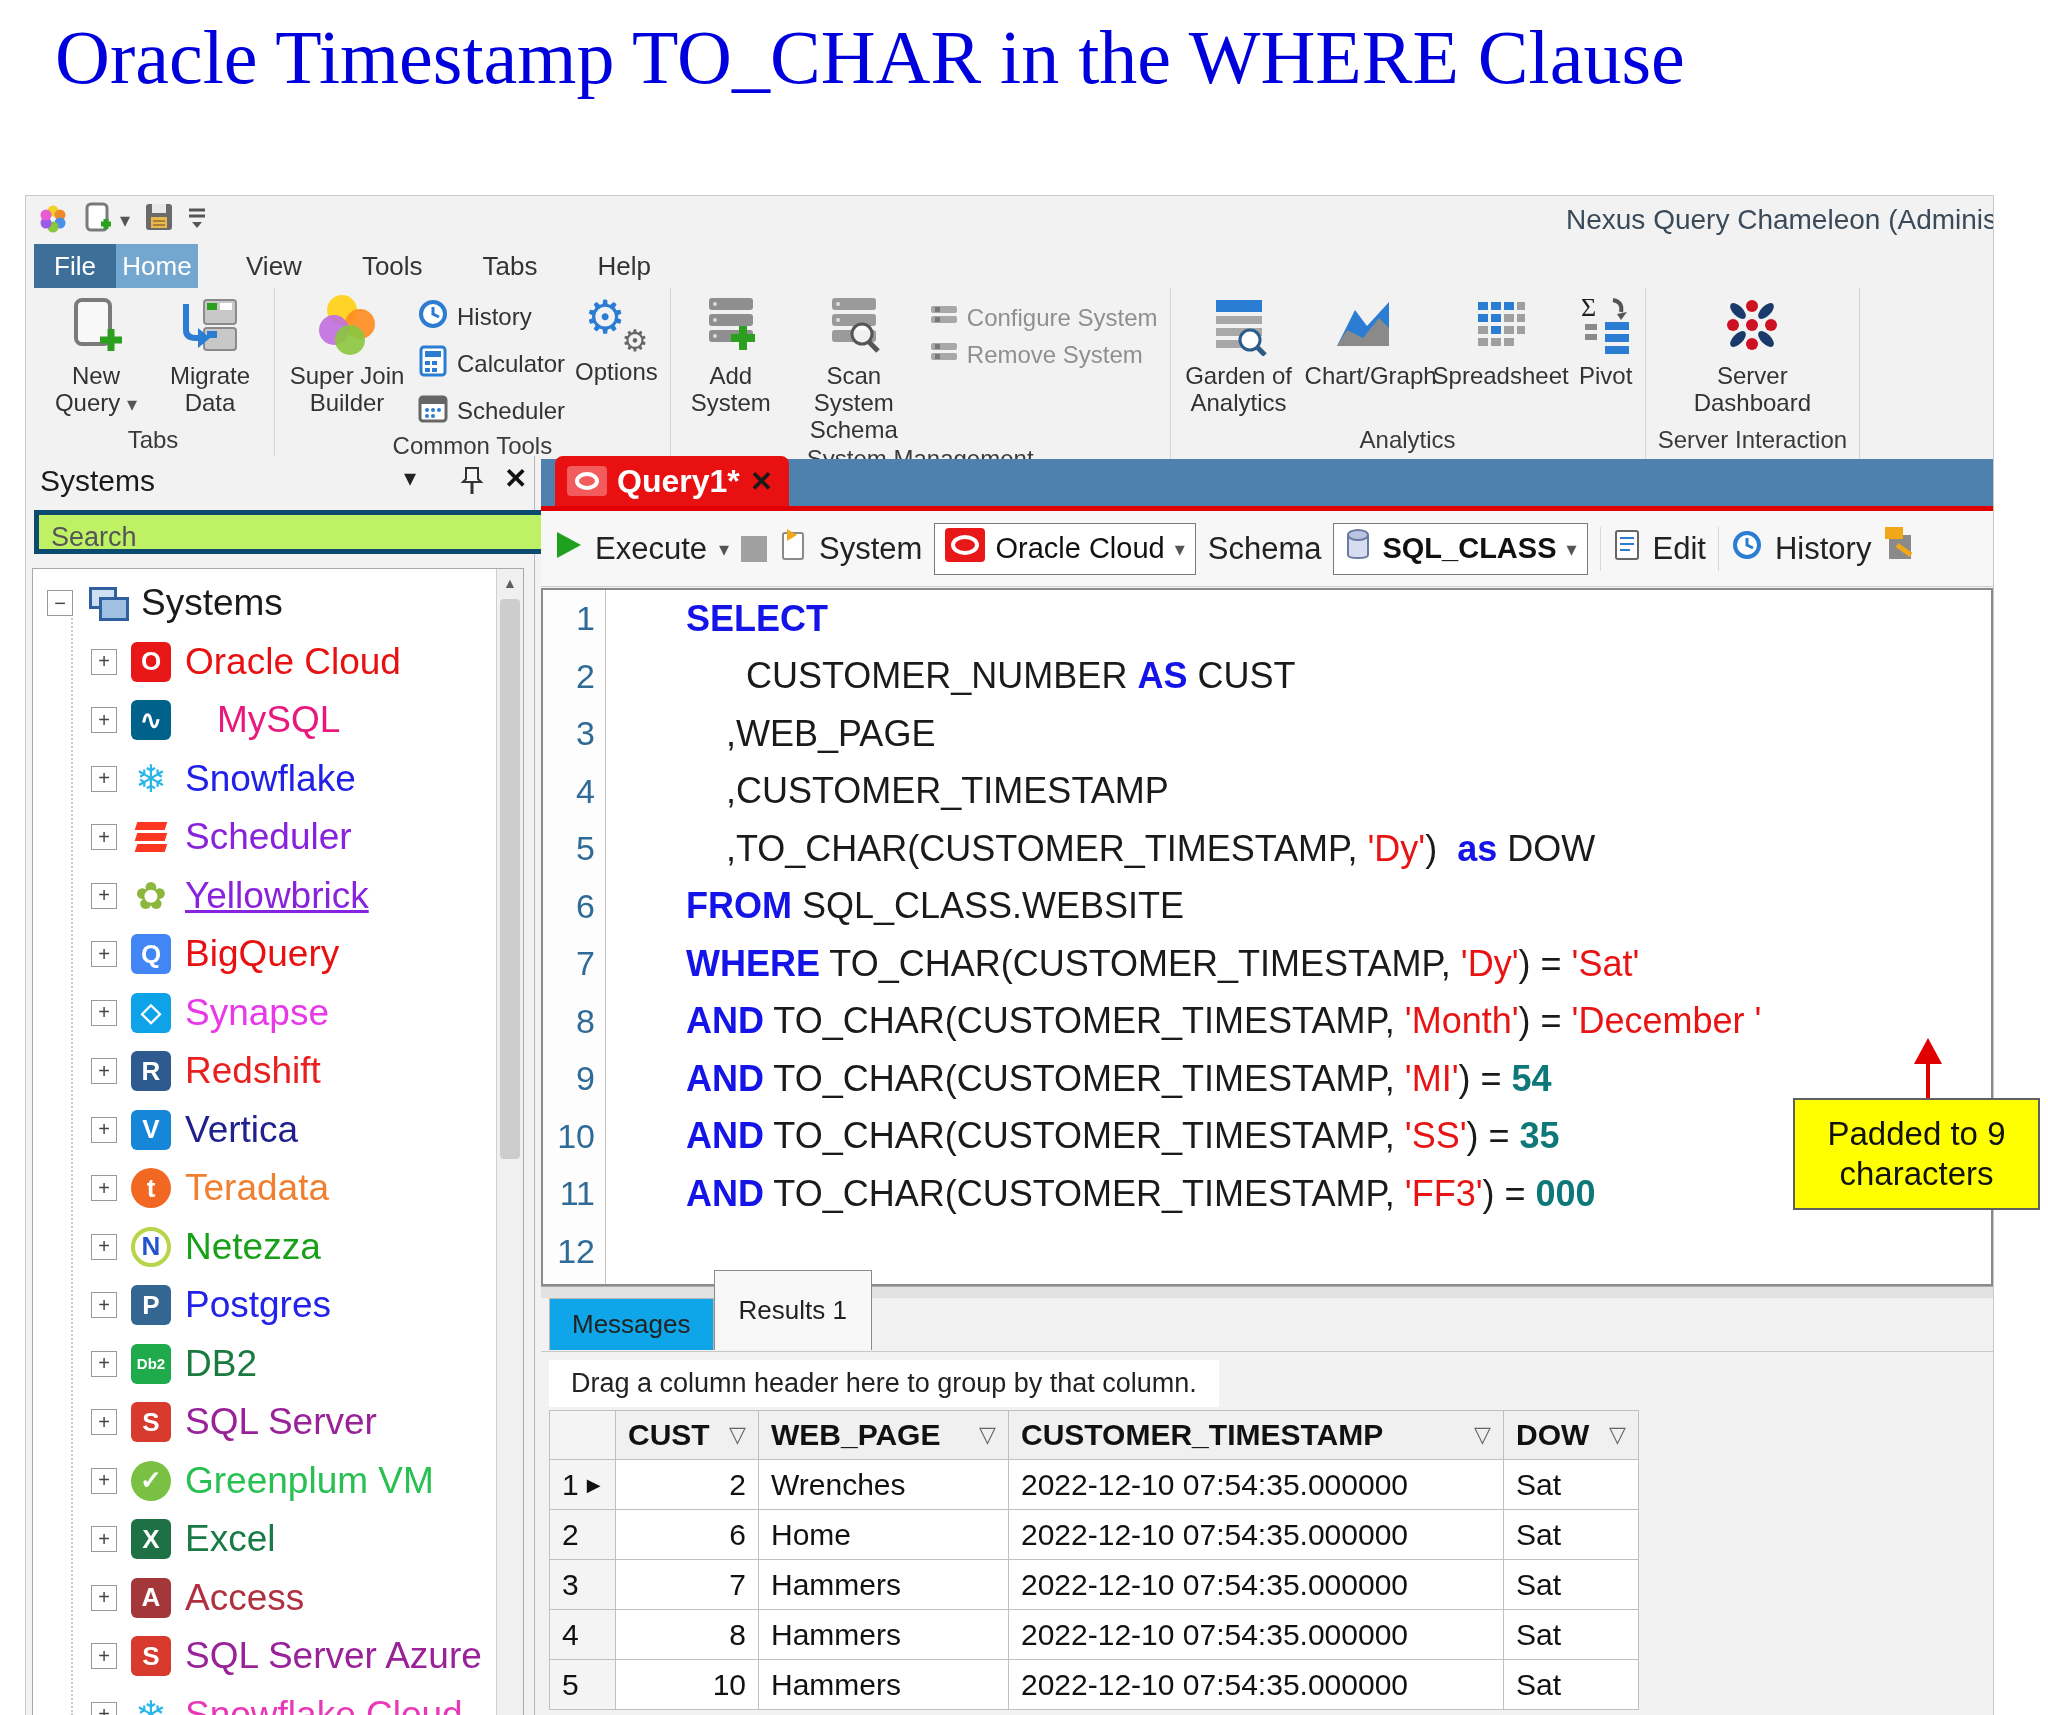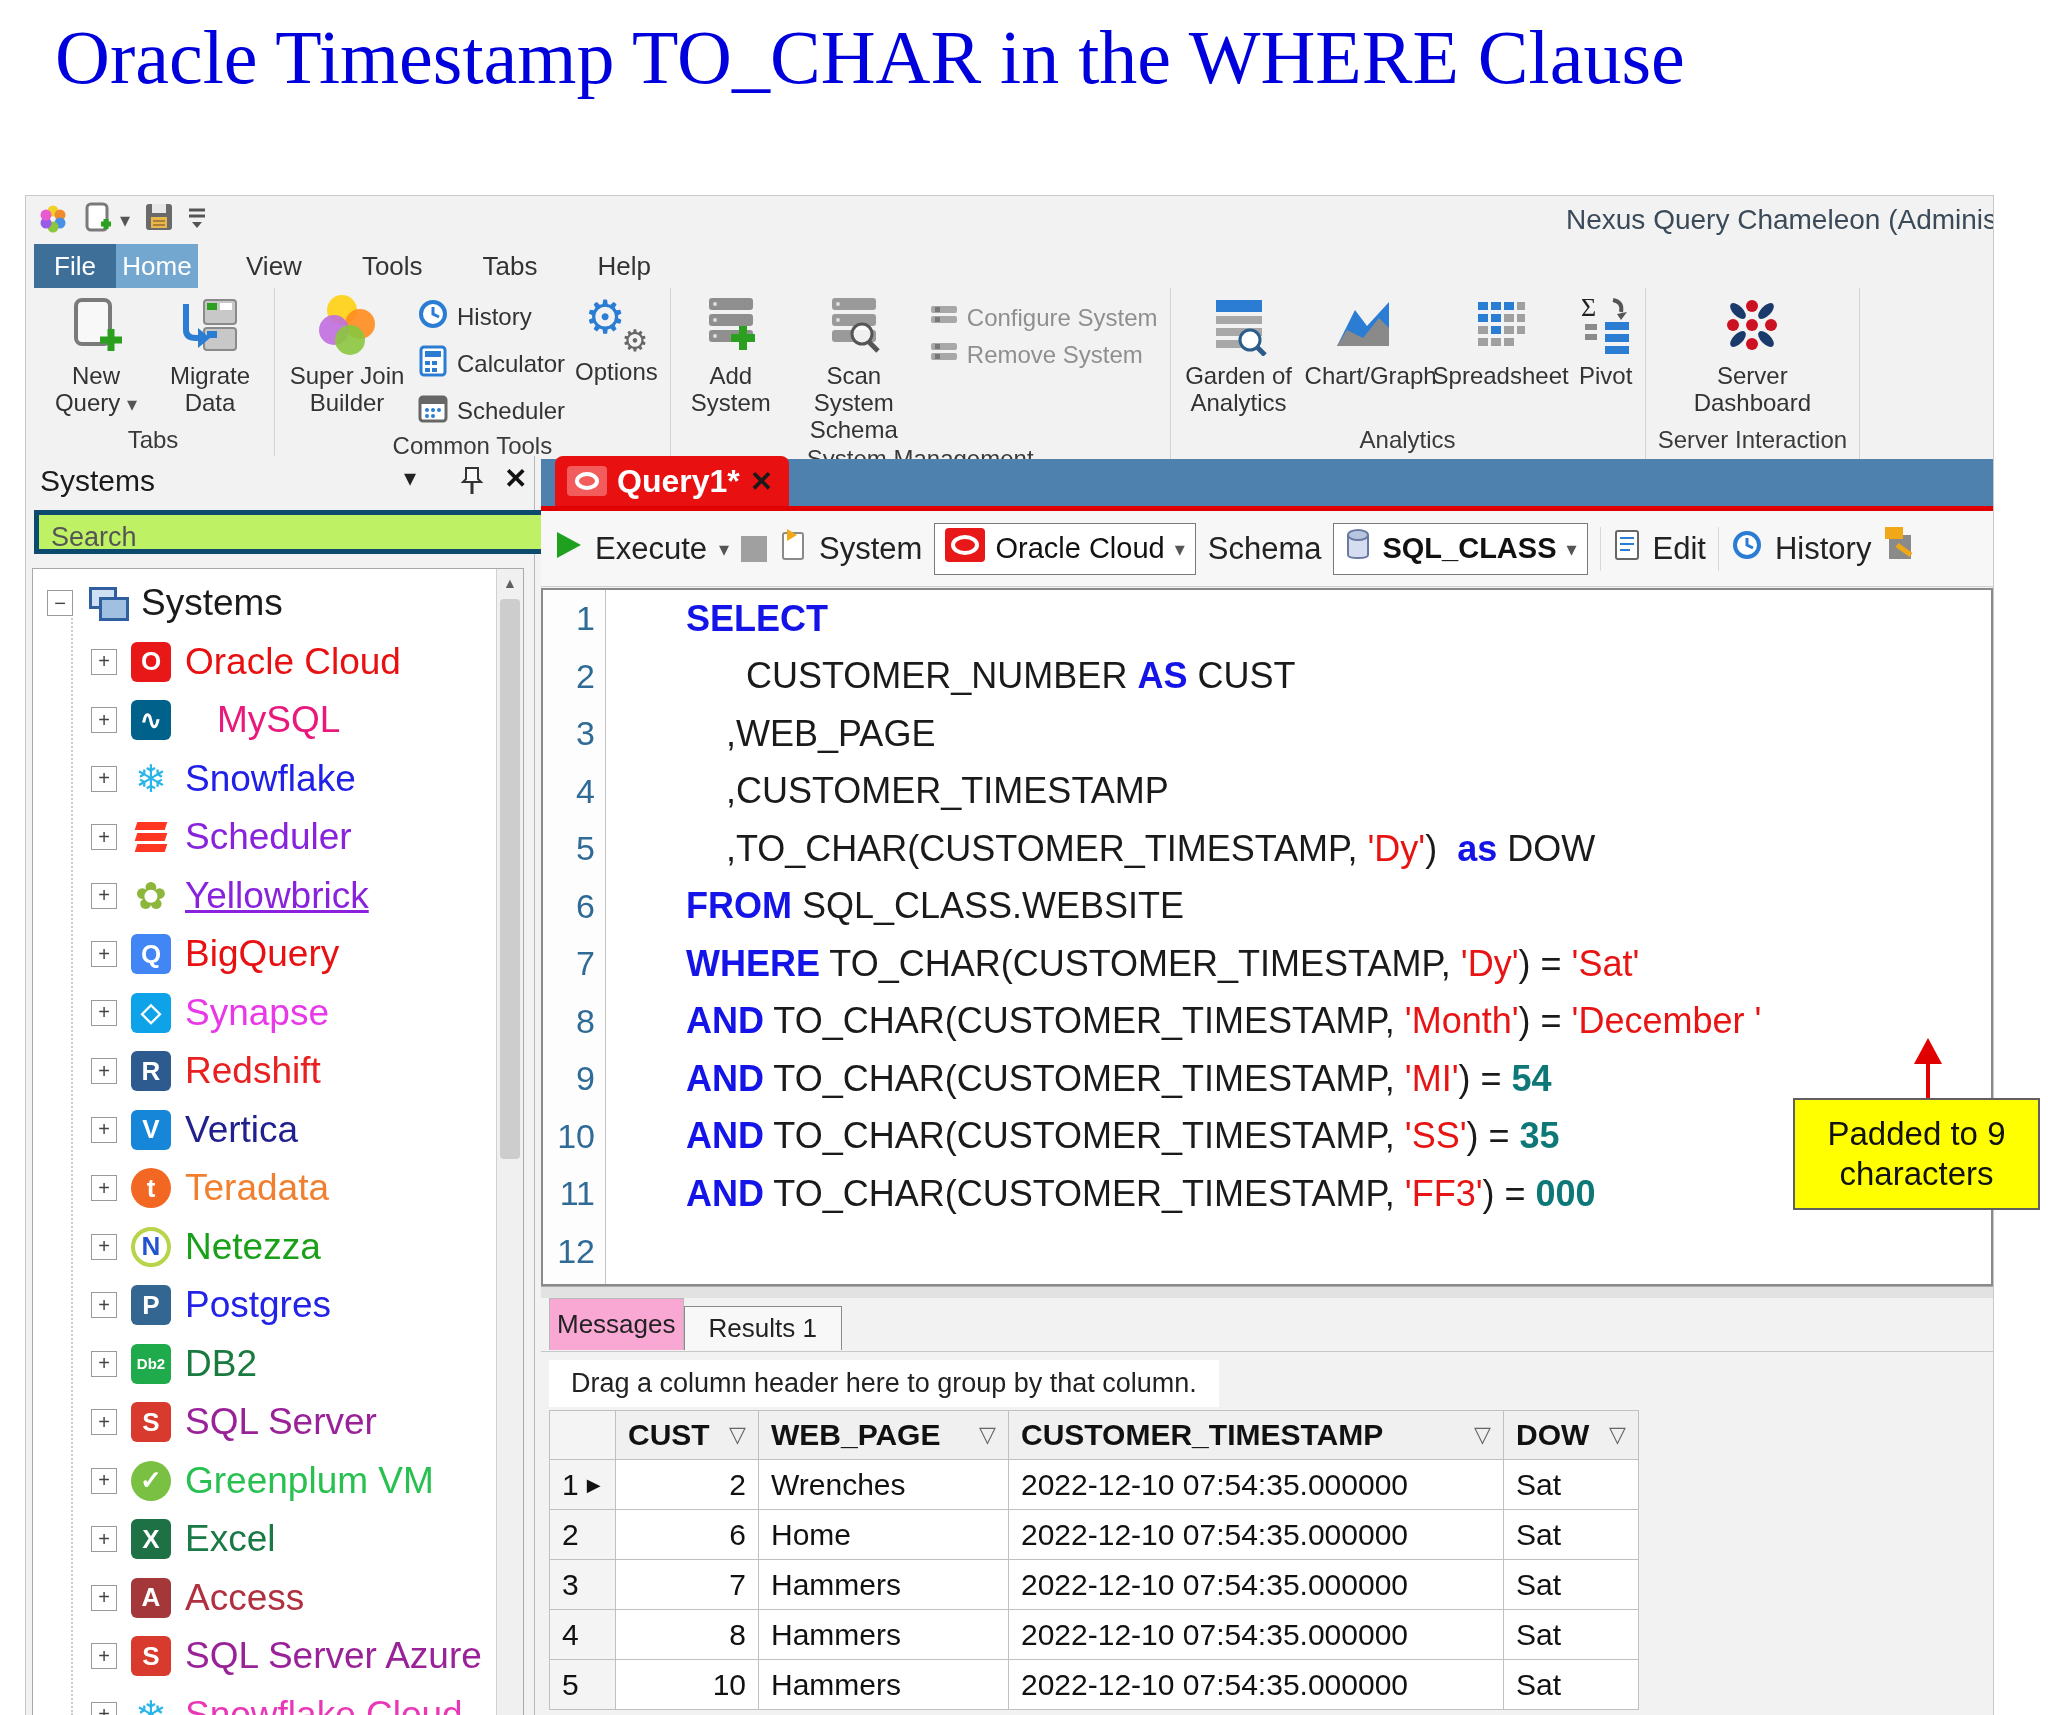--- a/index.html
+++ b/index.html
@@ -109,23 +109,23 @@
   .cl .kw{color:#1414e8;font-weight:bold;}
   .cl .id{color:#1a1a1a;}
   .cl .str{color:#e81414;}
   .cl .num{color:#0e7878;font-weight:bold;}
   
   .splitter{position:absolute;left:0;top:830px;right:0;height:12px;background:#e2e2e2;
             border-top:1px solid #aaa;border-bottom:1px solid #aaa;}
   
   .results{position:absolute;left:0;top:842px;right:0;bottom:0;background:#f2f2f2;}
   .rtabs{position:absolute;left:8px;top:0;height:52px;display:flex;align-items:flex-end;}
-  .rtab{font-size:26px;color:#222;padding:10px 7px;border:1px solid #b8b8b8;border-bottom:none;
-        background:#f9a8d4;}
-  .rtab.active{background:#f8f8f8;border-color:#8a8a8a;padding:6px 24px;}
+  .rtab{font-size:26px;color:#222;padding:10px 22px;border:1px solid #b8b8b8;border-bottom:none;
+        background:#0ea5e9;}
+  .rtab.active{background:#f8f8f8;border-color:#8a8a8a;padding:24px 24px;}
   .groupby{position:absolute;left:0;top:53px;right:0;height:56px;border-top:1px solid #c8c8c8;}
   .gb-chip{position:absolute;left:8px;top:8px;background:#fff;padding:8px 22px;
            font-size:27px;color:#222;}
   .grid{position:absolute;left:8px;top:112px;}
   .grow{display:flex;}
   .gcell{box-sizing:border-box;height:50px;border-right:1px solid #c0c0c0;border-bottom:1px solid #c0c0c0;
          display:flex;align-items:center;font-size:30px;color:#111;background:#fff;padding:0 12px;}
   .gcell.head{background:#f0f0f0;font-weight:bold;border-top:1px solid #c0c0c0;justify-content:space-between;}
   .gcell.rownum{background:#f4f4f4;border-left:1px solid #c0c0c0;justify-content:flex-start;gap:8px;}
   .gcell.right{justify-content:flex-end;}

